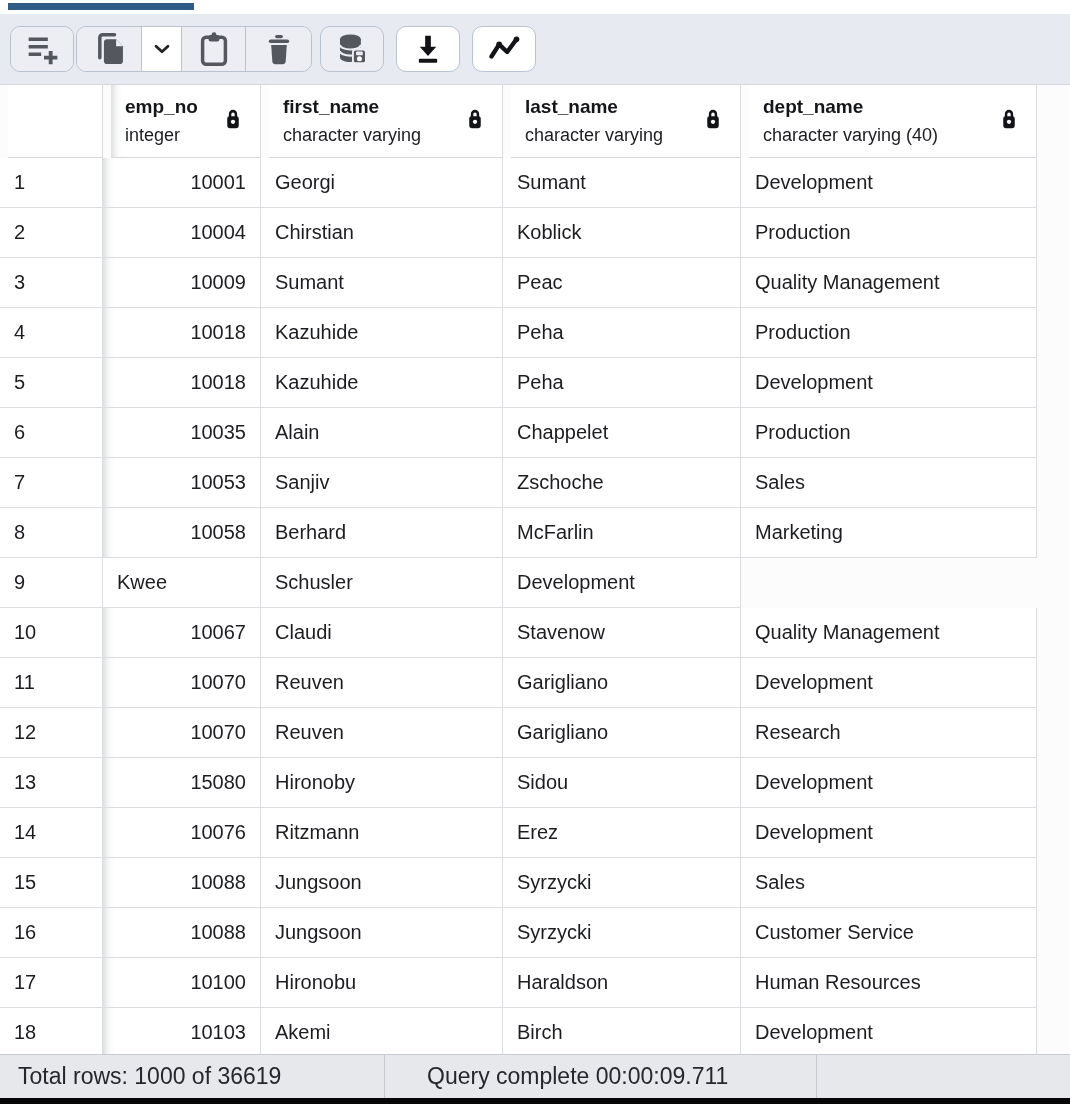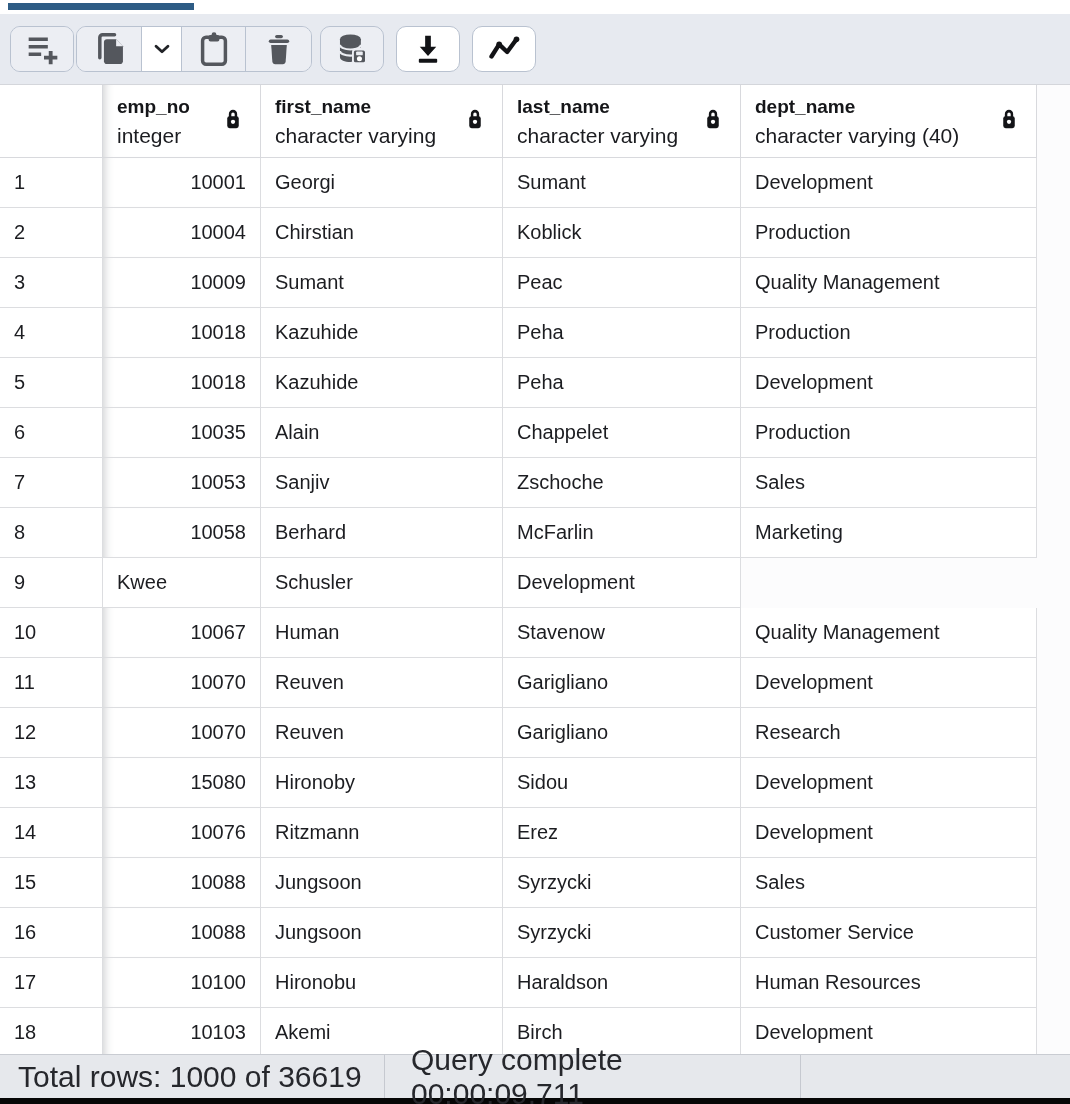--- a/index.html
+++ b/index.html
@@ -35,41 +35,42 @@
   .tbtn svg{display:block;}
 
   
   .grid{height:969px;overflow:hidden;border-top:1px solid #d4d6db;background:#fcfcfd;}
   .cols{display:grid;grid-template-columns:103px 158px 242px 238px 296px 1fr;}
   .hcell{
     height:73px;box-sizing:border-box;background:#ffffff;
     border-right:1px solid #d8d9dd;border-bottom:1px solid #d8d9dd;
     display:flex;align-items:center;justify-content:space-between;
     padding:0 19px 0 14px;
+    margin-left:8px;
   }
   .hcell.filler{border:none;background:#fcfcfd;}
   .hmeta{display:flex;flex-direction:column;line-height:29px;}
   .hname{font-weight:bold;font-size:19px;color:#151619;}
-  .htype{font-size:21px;color:#1b1c20;}
+  .htype{font-size:18px;color:#1b1c20;}
   .hcell .lock{flex:0 0 auto;margin-left:8px;}
   .shadow-left{box-shadow:inset 10px 0 8px -8px rgba(40,44,52,0.22);}
 
   .grid-row .cell{
     height:50px;box-sizing:border-box;background:#ffffff;
     border-right:1px solid #dcdde0;border-bottom:1px solid #dcdde0;
     display:flex;align-items:center;padding:0 14px;
     font-size:20px;color:#1c1d21;white-space:nowrap;overflow:hidden;
   }
   .grid-row .cell.num{justify-content:flex-end;}
   .grid-row .cell.filler{border:none;background:#fcfcfd;}
 
   
   .statusbar{
     height:44px;background:#e6e8ec;border-top:1px solid #c9ccd2;box-sizing:border-box;
-    display:flex;align-items:stretch;font-size:30px;color:#26272c;
+    display:flex;align-items:stretch;font-size:23px;color:#26272c;gap:16px;
   }
   .sb-seg{display:flex;align-items:center;box-sizing:border-box;}
   .sb-rows{width:385px;padding-left:18px;border-right:1px solid #c6c9d0;}
   .sb-query{width:416px;padding-left:26px;border-right:1px solid #c6c9d0;}
   .sb-rest{flex:1;}
   .bottombar{height:7px;background:#060606;}
 </style>
 </head>
 <body>
 
@@ -280,21 +281,21 @@
       <div class="grid-row cols">
         <div class="cell">9</div>
         <div class="cell">Kwee</div>
         <div class="cell">Schusler</div>
         <div class="cell">Development</div>
         <div class="cell filler"></div>
       </div>
       <div class="grid-row cols">
         <div class="cell">10</div>
         <div class="cell num shadow-left">10067</div>
-        <div class="cell">Human</div>
+        <div class="cell">Claudi</div>
         <div class="cell">Stavenow</div>
         <div class="cell">Quality Management</div>
         <div class="cell filler"></div>
       </div>
       <div class="grid-row cols">
         <div class="cell">11</div>
         <div class="cell num shadow-left">10070</div>
         <div class="cell">Reuven</div>
         <div class="cell">Garigliano</div>
         <div class="cell">Development</div>

